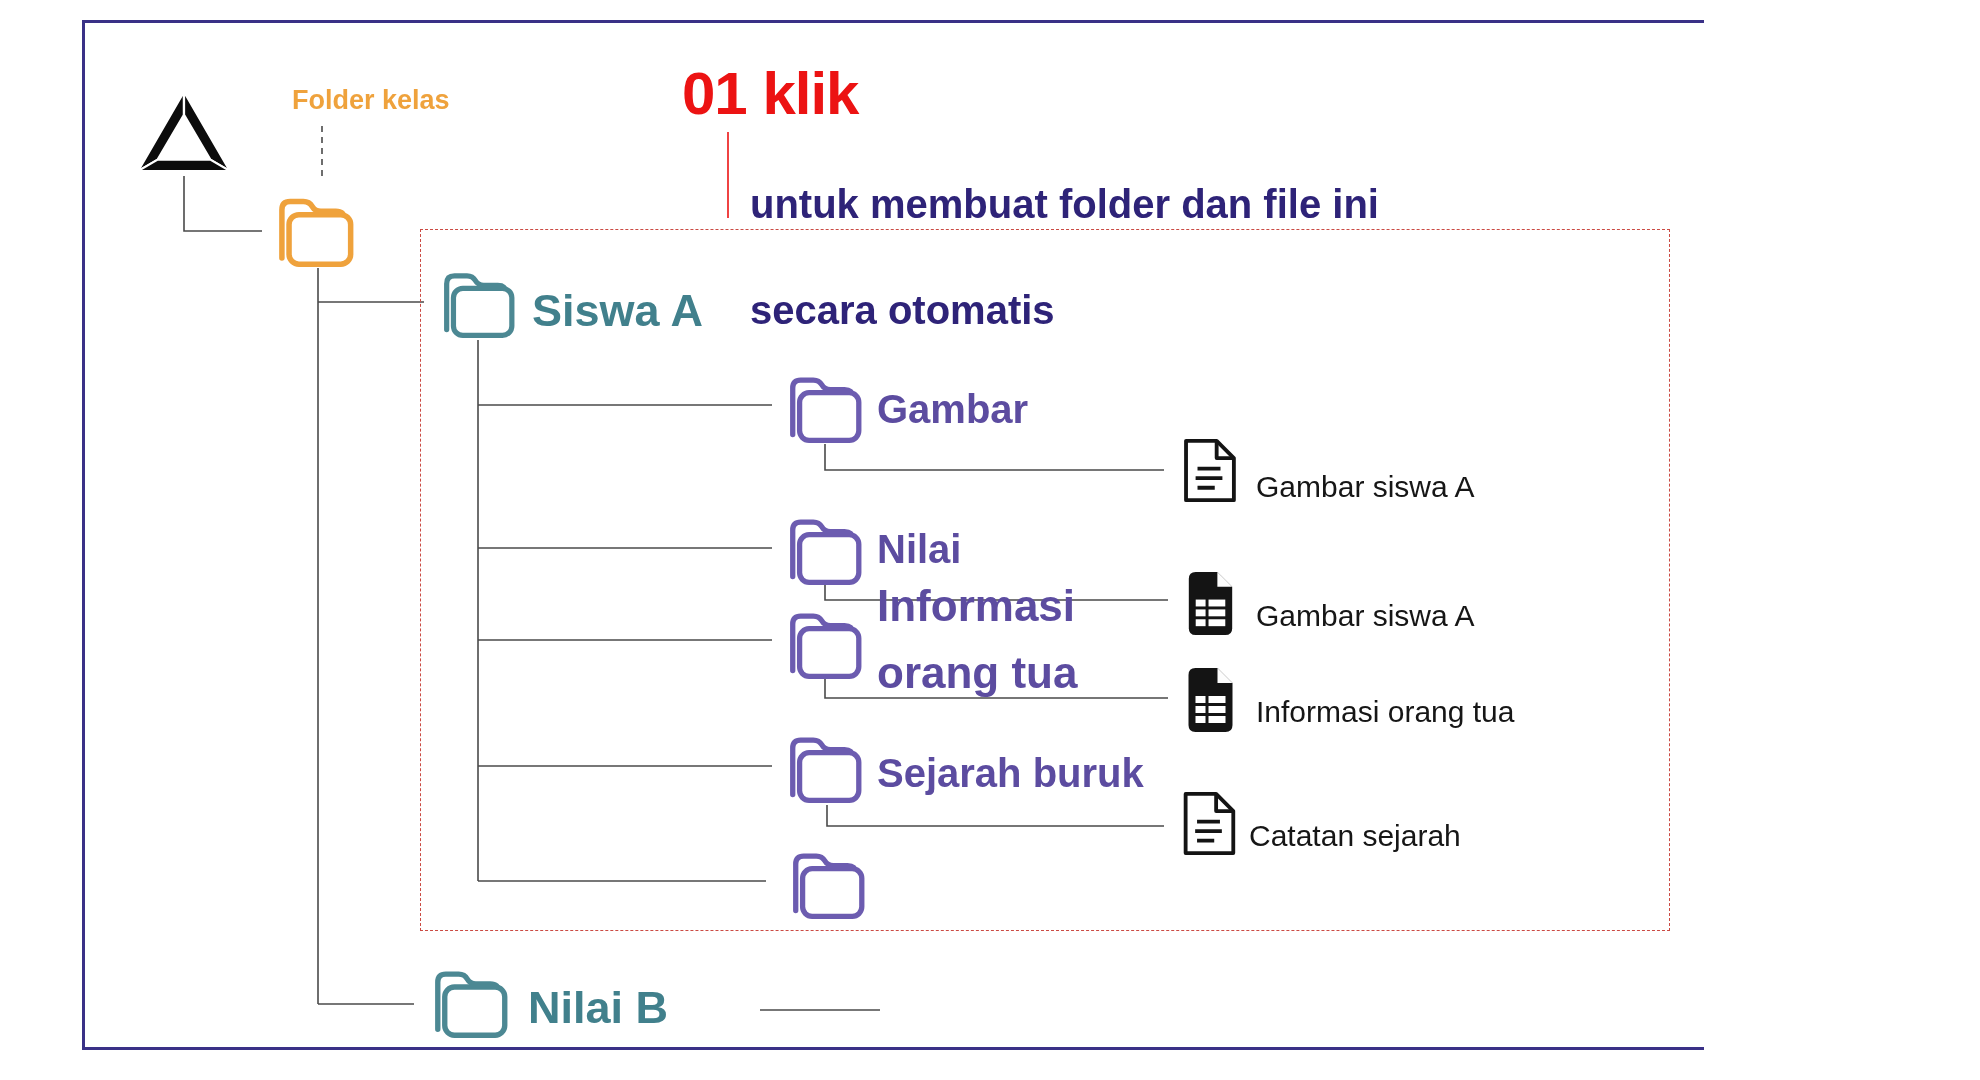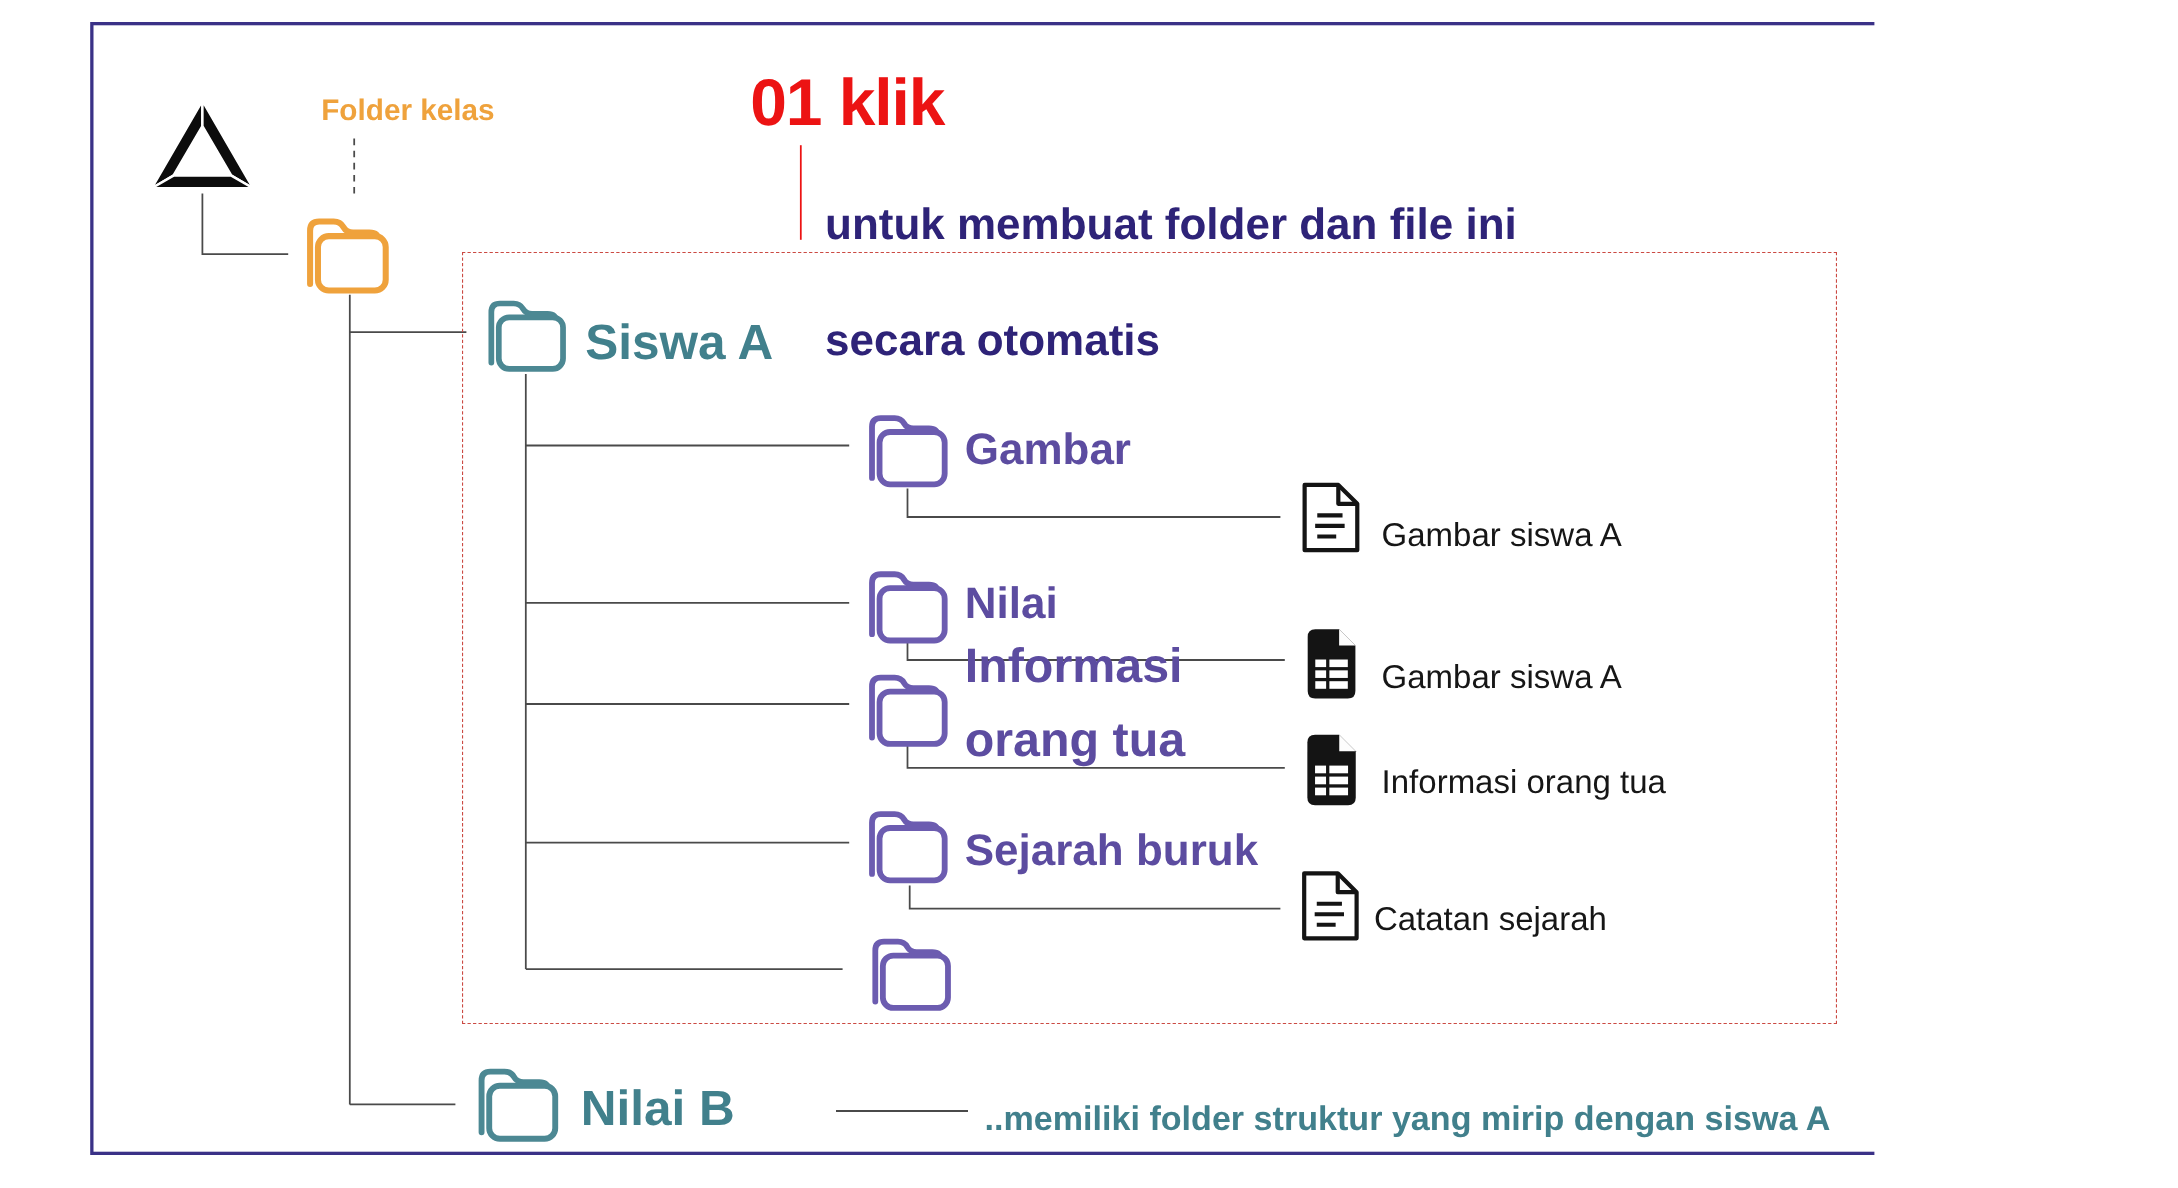--- a/index.html
+++ b/index.html
@@ -179,15 +179,14 @@
 
   <svg class="abs" style="left:1178px;top:790px" width="61" height="67" viewBox="0 0 64 70">
       <use href="#doc-shape"></use>
     </svg>
   <div class="abs lbl lbl-file" style="left:1249px;top:820px">Catatan sejarah</div>
 
   <svg class="abs folder-icon f-teal" style="left:428px;top:964px" width="86" height="75" viewBox="0 0 80 70">
       <use href="#folder-shape"></use>
     </svg>
   <div class="abs lbl lbl-teal-big" style="left:528px;top:984px">Nilai B</div>
-  <div class="abs lbl lbl-note" style="left:895px;top:1000px">..memiliki folder struktur yang mirip dengan siswa A</div>
 
 </div>
 
 </body></html>

